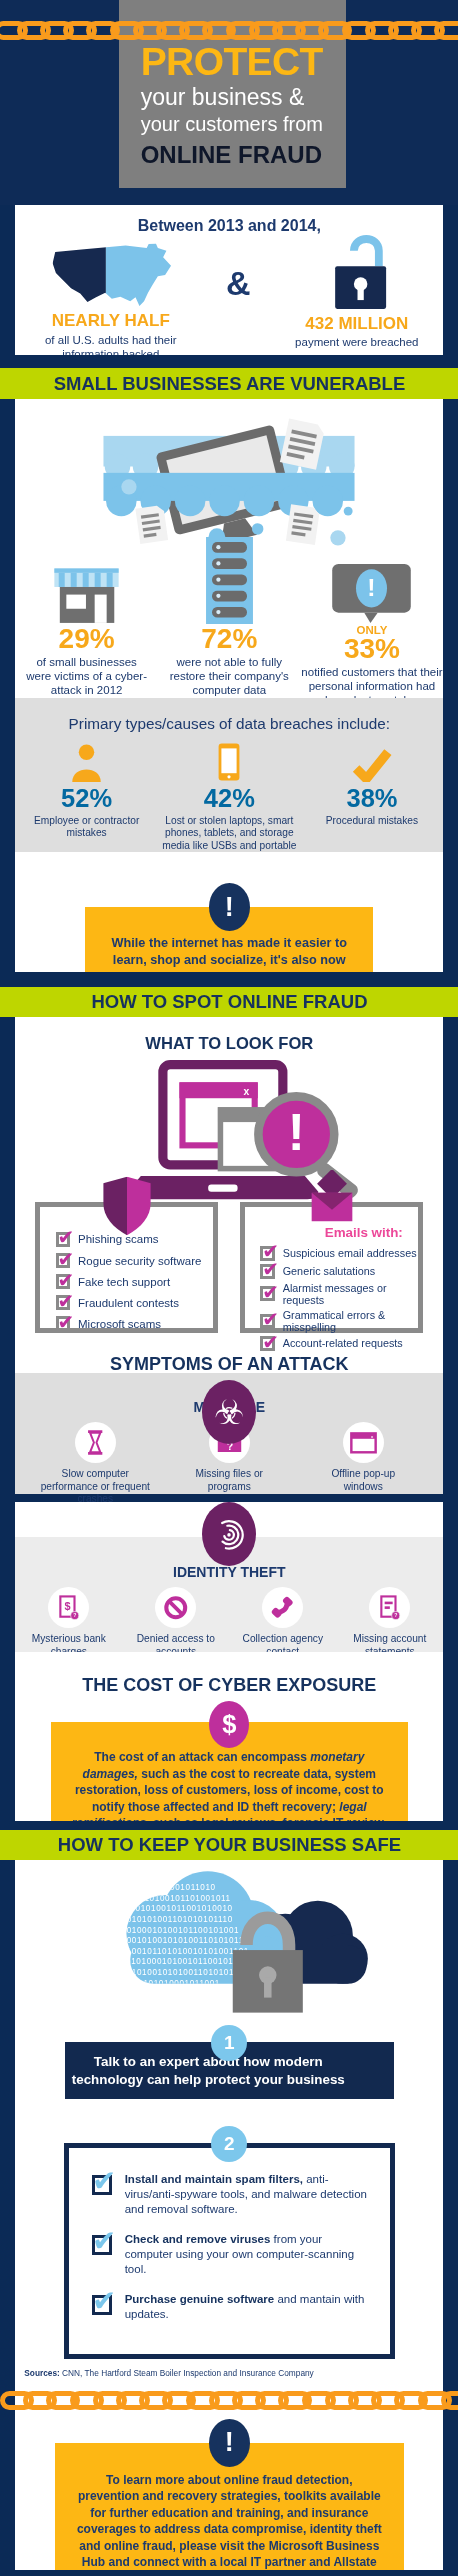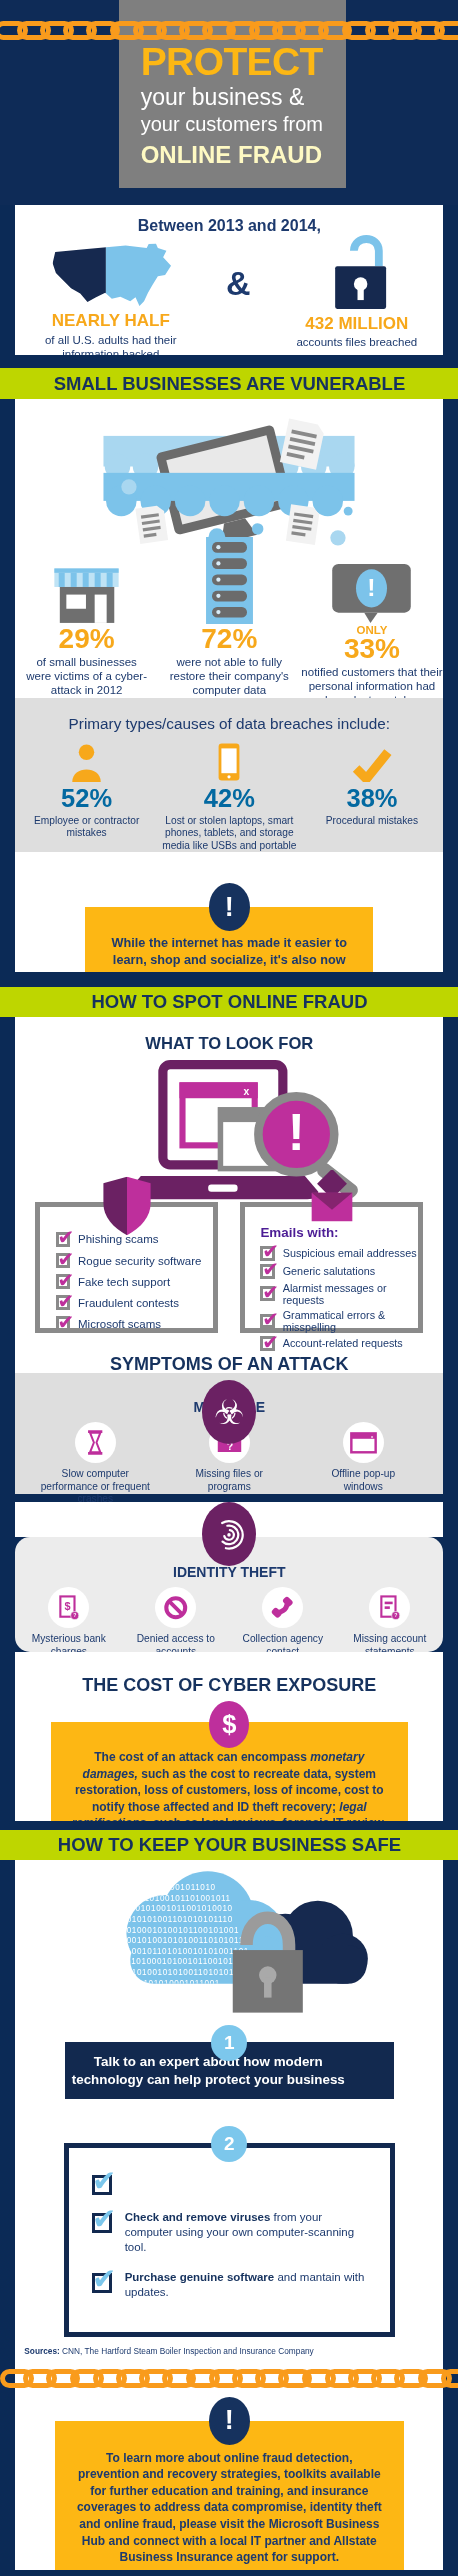--- a/index.html
+++ b/index.html
@@ -14,21 +14,21 @@
   .bg-white { background:#ffffff; }
   .bg-gray { background:#DEDEDE; }
   .bg-lgray { background:#ECECEC; }
 
   
   .header { height:205px; background:#0E2B57; overflow:hidden;padding-left:15px; }
   .title-box { position:absolute; left:119px; top:0; width:227px; height:188px; background:#7F7F7F; z-index:1; padding:41px 0 0 21.7px; }
   .t1 { font-size:39px; font-weight:700; color:#FDB714; line-height:42px; letter-spacing:-0.6px; }
   .t2 { font-size:23px; font-weight:400; color:#ffffff; line-height:29px; }
   .t3 { font-size:20px; font-weight:400; color:#ffffff; line-height:25.5px; }
-  .t4 { font-size:24px; font-weight:700; color:#fef9c3; line-height:34px; }
+  .t4 { font-size:24px; font-weight:700; color:#0f172a; line-height:34px; }
 
   .chain { position:absolute; left:-6.4px; top:21px; display:flex; z-index:2; }
   .chain i { flex:none; width:34px; height:19px; border:5.7px solid #F99B1C; border-radius:9.6px; margin-right:-10.8px; }
   .chain2 { position:relative; left:0; top:0; margin:12.7px -15.3px 0 -15.3px; display:flex; }
   .chain2 i { flex:none; width:34px; height:19px; border:5.7px solid #F99B1C; border-radius:9.6px; margin-right:-10.8px; }
 
   
   .band { display:flex; align-items:center; justify-content:center; background:#BED600; }
   .band span { font-size:18.5px; font-weight:700; color:#16325E; }
 
@@ -73,40 +73,40 @@
   .spot { height:356px; padding-top:16.6px; }
   .spot-h { text-align:center; font-size:16.6px; font-weight:700; color:#16325E; }
   .spot-illus { display:block; margin:2.5px auto 0; }
   .boxes { display:flex; justify-content:center; gap:21.7px; margin-top:-7.6px; }
   .chkbox { width:183px; height:131px; border:5.1px solid #8A8A8A; background:#fff; position:relative; padding:25.5px 0 0 15.3px; }
   .box-icon { position:absolute; top:-33px; left:50%; transform:translateX(-50%); }
   .chk-item { display:flex; align-items:center; margin-bottom:6.4px; }
   .cbm { flex:none; width:14.7px; height:14.7px; border:3.2px solid #8A8A8A; background:#fff; position:relative; margin-right:7.6px; }
   .cbm::after { content:"✔"; position:absolute; left:-1.3px; top:-9.6px; color:#BE2F9C; font-size:20px; font-weight:700; }
   .chk-label { font-size:11.5px; color:#1D3A6E; }
-  .emails-h { text-align:left; font-size:13.4px; font-weight:600; color:#4c1d95; margin:-9px 15.3px 6.4px 0; }
+  .emails-h { text-align:right; font-size:13.4px; font-weight:600; color:#ec4899; margin:-9px 15.3px 6.4px 0; }
   .box-right { padding-top:27px; }
   .box-right .chk-item { margin-bottom:3.2px; }
   .box-right .chk-label { font-size:10.8px; }
   .symptoms-h { text-align:center; font-size:18px; font-weight:700; color:#16325E; margin-top:21.7px; }
   .oval-purple { width:54px; height:64px; border-radius:50%; background:#6B2163; color:#fff;
     display:flex; align-items:center; justify-content:center; margin:5.1px auto -33px; position:relative; z-index:2; }
   .oval-purple .bio { font-family:"DejaVu Sans", sans-serif; font-size:34px; line-height:1; }
 
   
   .malware { height:121px; padding-top:25.5px; }
   .sym-label { text-align:center; font-size:14px; font-weight:700; color:#1D3A6E; }
   .circ-grid { display:flex; justify-content:center; margin-top:7.6px; }
   .circ-col { width:134px; text-align:center; }
   .circ-col4 { width:107px; text-align:center; }
   .wcirc { width:41px; height:41px; border-radius:50%; background:#fff; display:flex; align-items:center; justify-content:center; margin:0 auto; }
   .circ-label { font-size:10.2px; color:#1D3A6E; line-height:1.2; margin:5.1px auto 0; max-width:115px; }
   .fpband { height:35px; }
   .fp-oval { margin:7.6px auto -31px; }
-  .identity { height:115px; padding-top:27px;border-radius:15px; }
+  .identity { height:115px; padding-top:27px; }
 
   
   .cost { height:169px; padding-top:23px; }
   .cost-h { text-align:center; font-size:18px; font-weight:700; color:#16325E; }
   .dollar-oval { width:40px; height:47px; border-radius:50%; background:#BE2F9C; color:#fff;
     display:flex; align-items:center; justify-content:center; font-size:25.5px; font-weight:700;
     margin:5.1px auto -25.5px; position:relative; z-index:2; }
   .ybox2 { width:357px; padding:27px 18px 11.5px; font-size:12px; line-height:1.38; }
   .bi { font-weight:800; font-style:italic; }
 
@@ -188,21 +188,21 @@
       </div>
       <div class="intro-col col-amp">&amp;</div>
       <div class="intro-col col-lock">
         <svg width="76" height="78" viewBox="0 0 140 150" style="margin:-3.8px auto 0">
           <path d="M64,34 C64,4 112,4 112,34 V64" fill="none" stroke="#7CC3EA" stroke-width="15"></path>
           <rect x="28" y="64" width="98" height="82" rx="4" fill="#16294F"></rect>
           <circle cx="77" cy="98" r="13" fill="#ffffff"></circle>
           <rect x="71" y="103" width="12" height="26" fill="#ffffff"></rect>
         </svg>
         <div class="stat-amber">432 MILLION</div>
-        <div class="stat-desc" style="max-width:153px">accounts files breached</div>
+        <div class="stat-desc" style="max-width:153px">payment were breached</div>
       </div>
     </div>
   </div>
 </div>
 
 <div class="sec gap" style="height:13.4px"></div>
 
 <div class="sec band" style="height:31px">
   <span>SMALL BUSINESSES ARE VUNERABLE</span>
 </div>
@@ -641,20 +641,21 @@
       <span>Talk to an expert about how modern technology can help protect your business</span>
     </div>
 
     <div style="height:27px"></div>
     <div class="step-circ">
         <span>2</span>
       </div>
     <div class="tipbox">
       <div class="tip">
         <span class="cbb"></span>
+        <span class="tip-text"><b>Install and maintain spam filters,</b><span> anti-virus/anti-spyware tools, and malware detection and removal software.</span></span>
       </div>
       <div class="tip">
         <span class="cbb"></span>
         <span class="tip-text"><b>Check and remove viruses</b><span> from your computer using your own computer-scanning tool.</span></span>
       </div>
       <div class="tip">
         <span class="cbb"></span>
         <span class="tip-text"><b>Purchase genuine software</b><span> and mantain with updates.</span></span>
       </div>
     </div>

